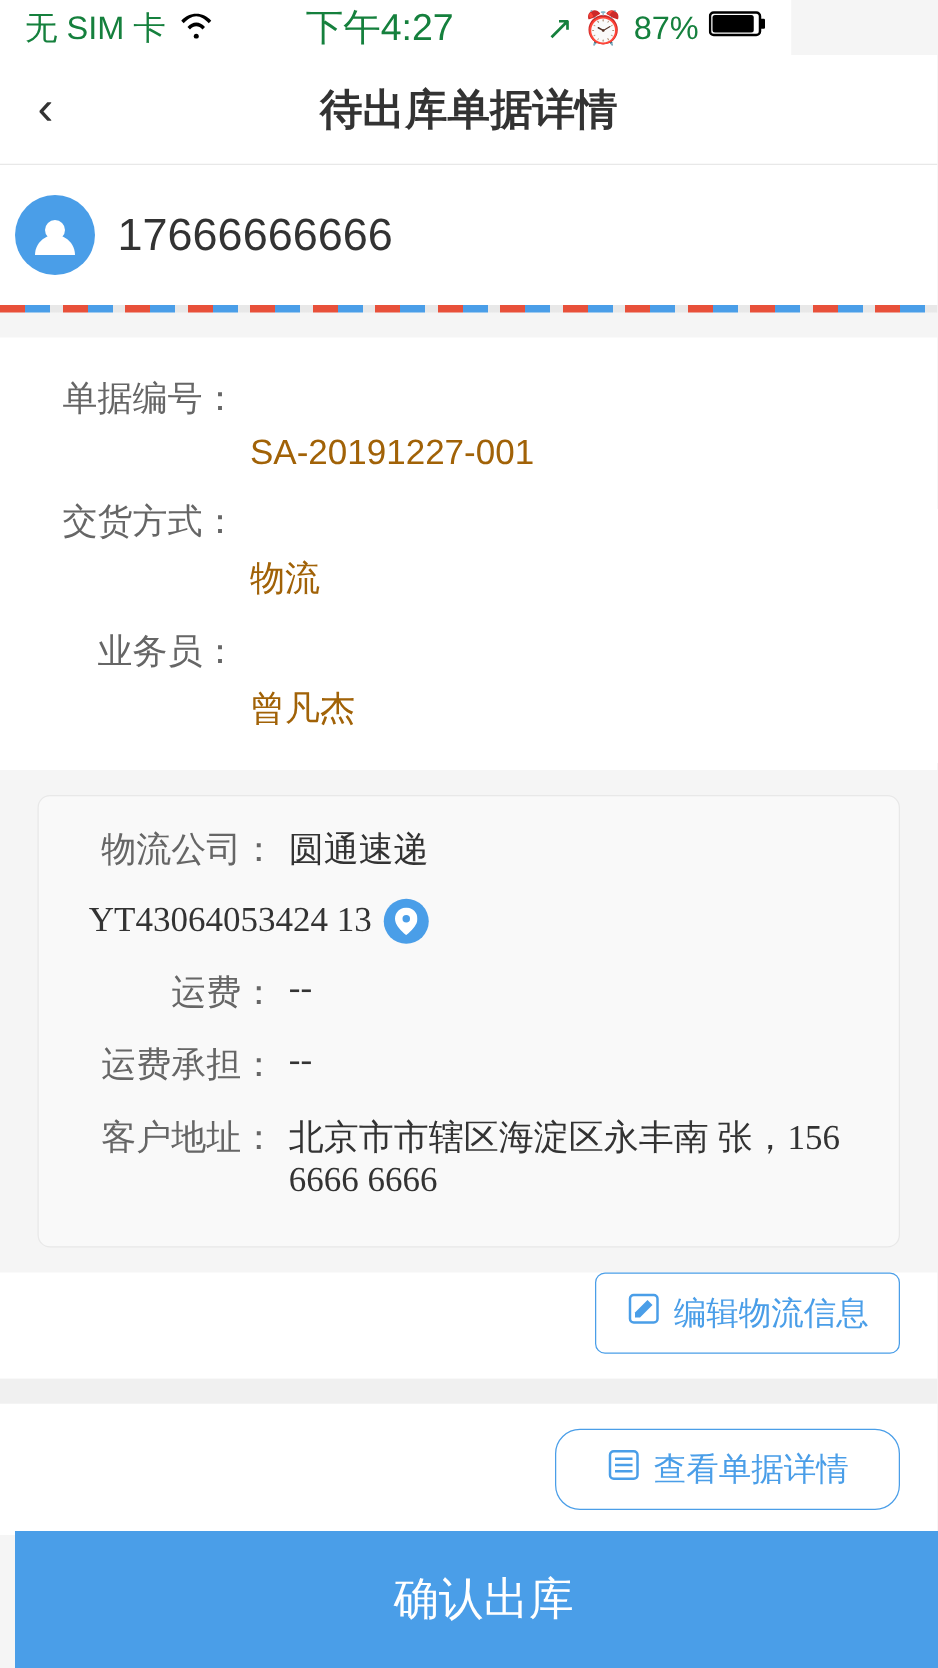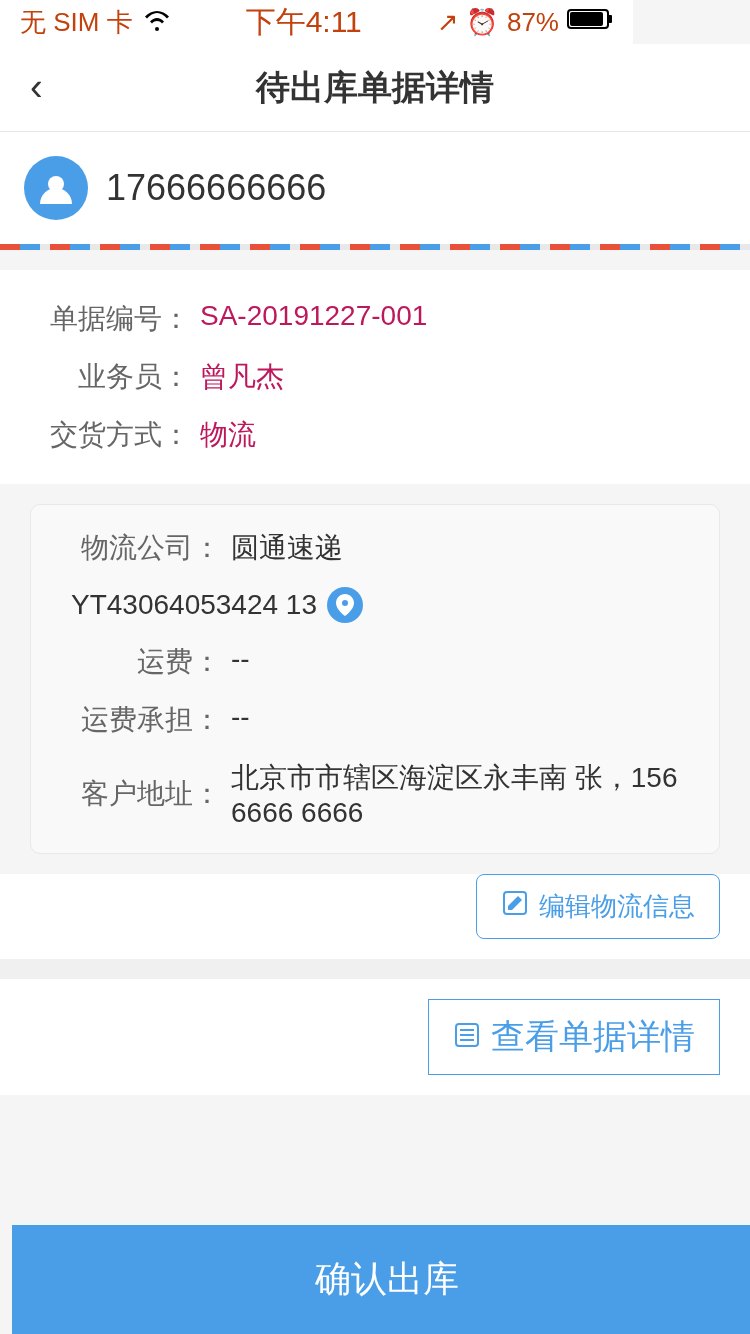--- a/index.html
+++ b/index.html
@@ -16,21 +16,21 @@
     
     .status-bar {
       width: 633px;
       height: 44px;
       background: #fff;
       display: flex;
       align-items: center;
       justify-content: space-between;
       padding: 0 20px;
       font-size: 26px;
-      color: #c2410c;
+      color: #15803d;
     }
     .status-bar-left {
       display: flex;
       align-items: center;
       gap: 10px;
     }
     .status-bar-center {
       font-size: 30px;
       font-weight: 500;
     }
@@ -61,21 +61,21 @@
     }
     .nav-title {
       font-size: 34px;
       font-weight: 600;
       color: #333;
     }
 
     
     .customer-header {
       background: #fff;
-      padding: 24px 24px;
+      padding: 24px 12px;
       display: flex;
       align-items: center;
       gap: 18px;
     }
     .customer-avatar {
       width: 64px;
       height: 64px;
       border-radius: 50%;
       background: #4a9ee8;
       display: flex;
@@ -118,42 +118,43 @@
     .info-row:last-child {
       margin-bottom: 0;
     }
     .info-label {
       color: #666;
       min-width: 160px;
       text-align: right;
       flex-shrink: 0;
     }
     .info-value {
-      color: #be185d;
+      color: #a16207;
       flex: 1;
       padding-left: 10px;
+      margin-top: 46px;
     }
 
     
     .logistics-box {
       background: #f9f9f9;
       border-radius: 10px;
       padding: 24px 30px;
       margin: 20px 30px;
       border: 1px solid #e8e8e8;
+      font-family: Liberation Serif, serif;
     }
     .logistics-row {
       display: flex;
       align-items: flex-start;
       margin-bottom: 20px;
       font-size: 28px;
     }
     .logistics-row:last-child {
-      margin-bottom: 0;
-      align-items: center;
+      margin-bottom: 12px;
     }
     .logistics-label {
       color: #666;
       min-width: 160px;
       text-align: right;
       flex-shrink: 0;
     }
     .logistics-value {
       color: #333;
       flex: 1;
@@ -234,23 +235,23 @@
     .btn-view-container {
       display: flex;
       justify-content: flex-end;
       padding: 20px 30px;
       background: #fff;
     }
     .btn-view {
       border: 1px solid #4a9ee8;
       color: #4a9ee8;
       background: #fff;
-      border-radius: 0;
-      padding: 14px 24px;
-      font-size: 34px;
+      border-radius: 20px;
+      padding: 14px 40px;
+      font-size: 26px;
       display: flex;
       align-items: center;
       gap: 10px;
       cursor: pointer;
     }
 
     
     .spacer {
       flex: 1;
       background: #f5f5f5;
@@ -300,21 +301,21 @@
     <div class="status-bar-left">
       <span>无 SIM 卡</span>
       <span>
         <svg width="28" height="22" viewBox="0 0 28 22">
           <path d="M14 18a2 2 0 1 1 0 4 2 2 0 0 1 0-4z" fill="#000"></path>
           <path d="M7 12.5C9.1 10.3 11.4 9 14 9s4.9 1.3 7 3.5l-2 2C17.4 12.7 15.8 12 14 12s-3.4.7-5 2.5l-2-2z" fill="#000"></path>
           <path d="M2 7.5C5.3 4.1 9.4 2 14 2s8.7 2.1 12 5.5l-2 2C21 6.4 17.7 4 14 4s-7 2.4-10 5.5l-2-2z" fill="#000"></path>
         </svg>
       </span>
     </div>
-    <div class="status-bar-center">下午4:11</div>
+    <div class="status-bar-center">下午4:27</div>
     <div class="status-bar-right">
       <span>↗</span>
       <span>⏰</span>
       <span>87%</span>
       <span>
         <svg width="46" height="24" viewBox="0 0 46 24">
           <rect x="1" y="3" width="40" height="18" rx="3" ry="3" fill="none" stroke="#000" stroke-width="2"></rect>
           <rect x="41" y="8" width="4" height="8" rx="1" ry="1" fill="#000"></rect>
           <rect x="3" y="5" width="33" height="14" rx="2" ry="2" fill="#000"></rect>
         </svg>
@@ -340,26 +341,26 @@
     </div>
 
     <div class="dashed-divider"></div>
 
     <div class="info-section">
       <div class="info-row">
         <span class="info-label">单据编号：</span>
         <span class="info-value">SA-20191227-001</span>
       </div>
       <div class="info-row">
+        <span class="info-label">交货方式：</span>
+        <span class="info-value">物流</span>
+      </div>
+      <div class="info-row">
         <span class="info-label">业务员：</span>
         <span class="info-value">曾凡杰</span>
-      </div>
-      <div class="info-row">
-        <span class="info-label">交货方式：</span>
-        <span class="info-value">物流</span>
       </div>
     </div>
 
     <div class="logistics-box">
       <div class="logistics-row">
         <span class="logistics-label">物流公司：</span>
         <span class="logistics-value">圆通速递</span>
       </div>
       <div class="logistics-row">
         <span class="logistics-value">

